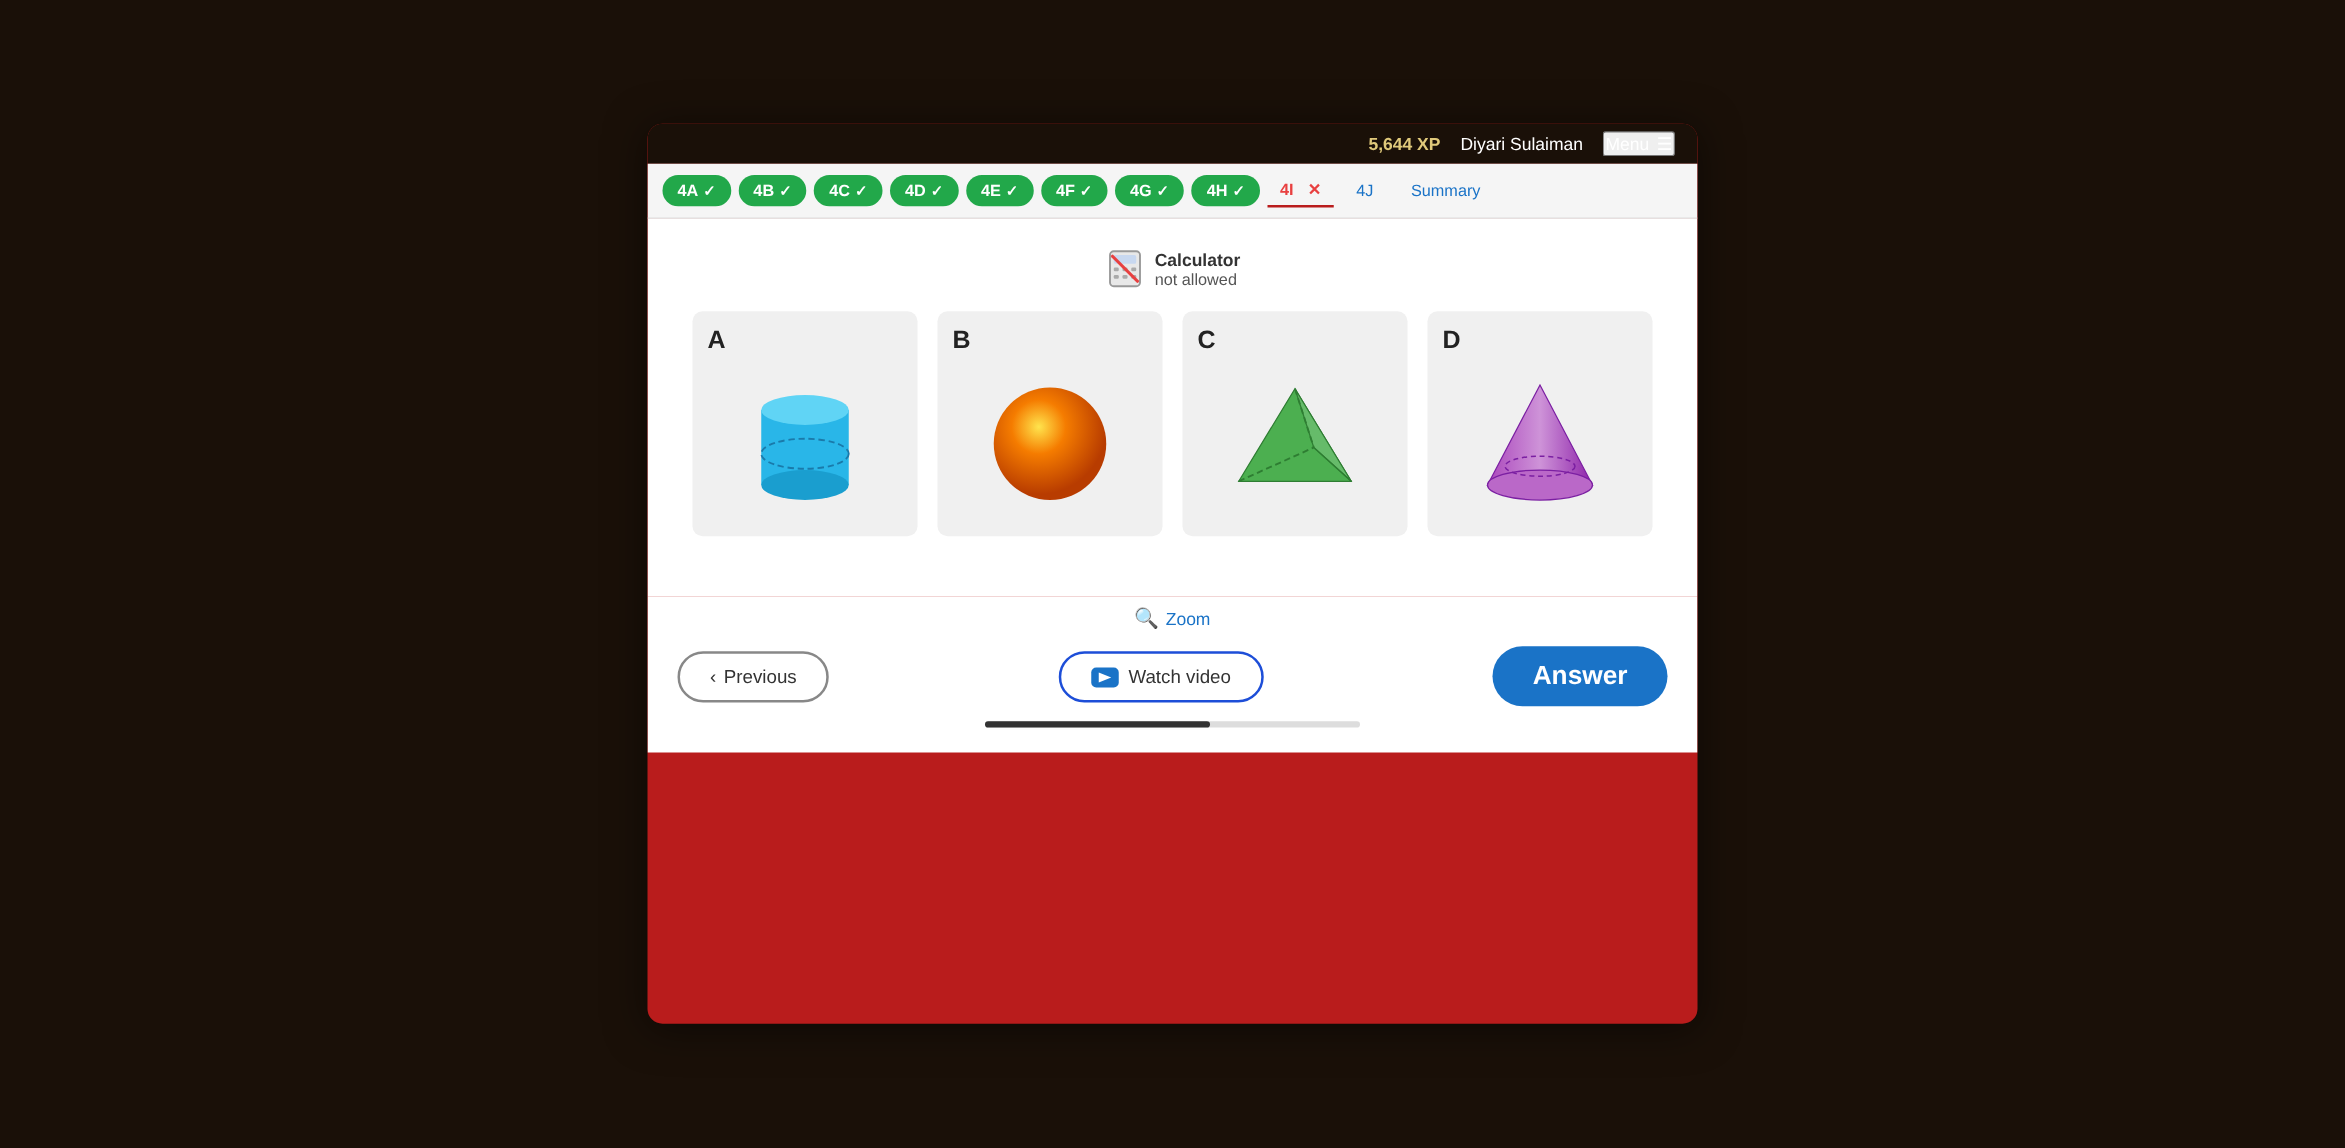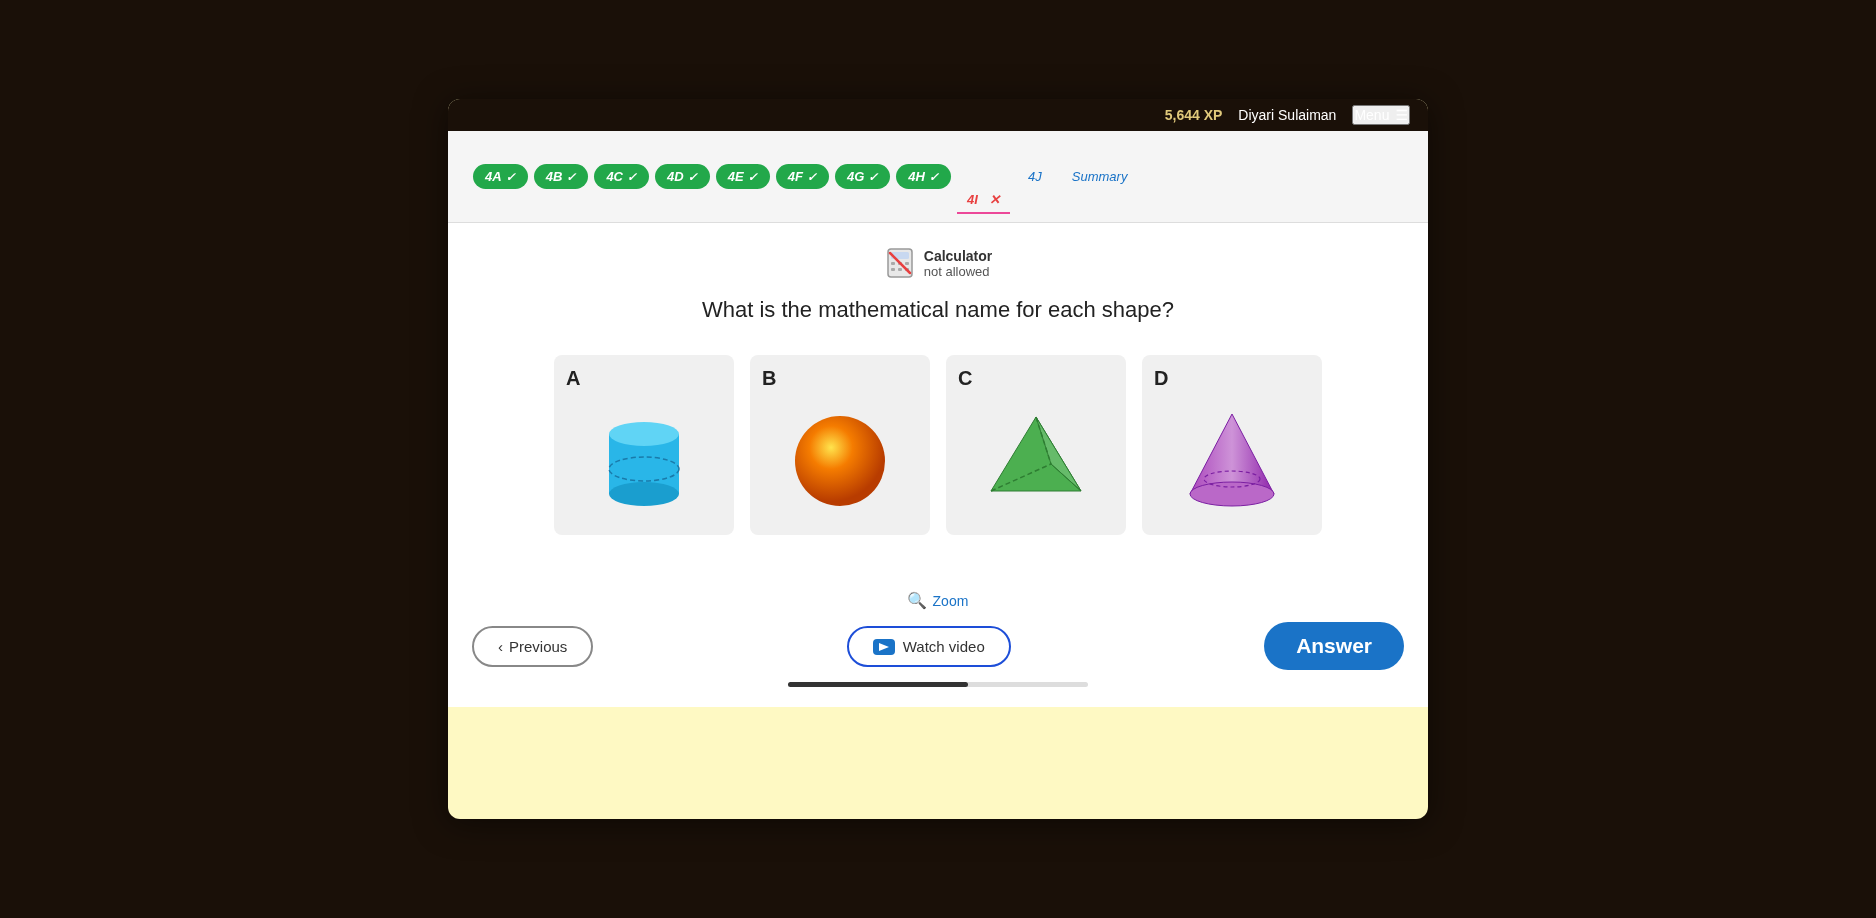--- a/index.html
+++ b/index.html
@@ -5,23 +5,23 @@
     * { box-sizing: border-box; margin: 0; padding: 0; }
     body {
       background: #1a1008;
       display: flex;
       justify-content: center;
       align-items: center;
       min-height: 100vh;
       font-family: 'Segoe UI', Arial, sans-serif;
     }
     .main-container {
-      background: #fef9c3;
+      background: #b91c1c;
       border-radius: 12px;
-      width: 980px;
+      width: 840px;
       min-height: 720px;
       overflow: hidden;
       position: relative;
       box-shadow: 0 4px 32px rgba(0,0,0,0.5);
     }
     
     .top-bar {
       background: #1a1008;
       display: flex;
       justify-content: flex-end;
@@ -44,24 +44,23 @@
       cursor: pointer;
       display: flex;
       align-items: center;
       gap: 6px;
     }
     
     .tab-bar {
       background: #f5f5f5;
       display: flex;
       align-items: center;
-      padding: 8px 25px;
+      padding: 8px 12px;
       gap: 6px;
       border-bottom: 1px solid #ddd;
-      font-style: italic;
     }
     .tab {
       background: #22a84a;
       color: #fff;
       border-radius: 20px;
       padding: 5px 12px;
       font-size: 13px;
       font-weight: 600;
       display: flex;
       align-items: center;
@@ -270,21 +269,21 @@
 
   <div class="tab-bar">
     <div class="tab">4A <span class="check">✓</span></div>
     <div class="tab">4B <span class="check">✓</span></div>
     <div class="tab">4C <span class="check">✓</span></div>
     <div class="tab">4D <span class="check">✓</span></div>
     <div class="tab">4E <span class="check">✓</span></div>
     <div class="tab">4F <span class="check">✓</span></div>
     <div class="tab">4G <span class="check">✓</span></div>
     <div class="tab">4H <span class="check">✓</span></div>
-    <div class="tab tab-active" style="color:#e84040; font-weight:700; border-bottom:2px solid #ec4899; padding:5px 10px; border-radius:0;margin-top:48px;">4I &nbsp;<span style="color:#e84040;">✕</span></div>
+    <div class="tab tab-active" style="color:#e84040; font-weight:700; border-bottom:2px solid #b91c1c; padding:5px 10px; border-radius:0;">4I &nbsp;<span style="color:#e84040;">✕</span></div>
     <div class="tab tab-inactive">4J</div>
     <div class="tab tab-summary">Summary</div>
   </div>
 
   <div class="content">
 
     <div class="bookwork-row">
       <div class="calculator-info">
         <div class="calc-icon">
           <svg viewBox="0 0 32 32" fill="none" xmlns="http://www.w3.org/2000/svg">
@@ -300,21 +299,20 @@
           </svg>
         </div>
         <div>
           <div style="font-size:14px; font-weight:600; color:#333;">Calculator</div>
           <div style="font-size:13px; color:#555;">not allowed</div>
         </div>
       </div>
     </div>
 
 
-    <div class="question-text">What is the mathematical name for each shape?</div>
 
     <div class="shapes-row">
 
       <div class="shape-card">
         <span class="shape-label">A</span>
         <div class="shape-visual">
           <svg width="120" height="120" viewBox="0 0 120 120">
 
             <rect x="25" y="35" width="70" height="60" fill="#29b6e8"></rect>
 

